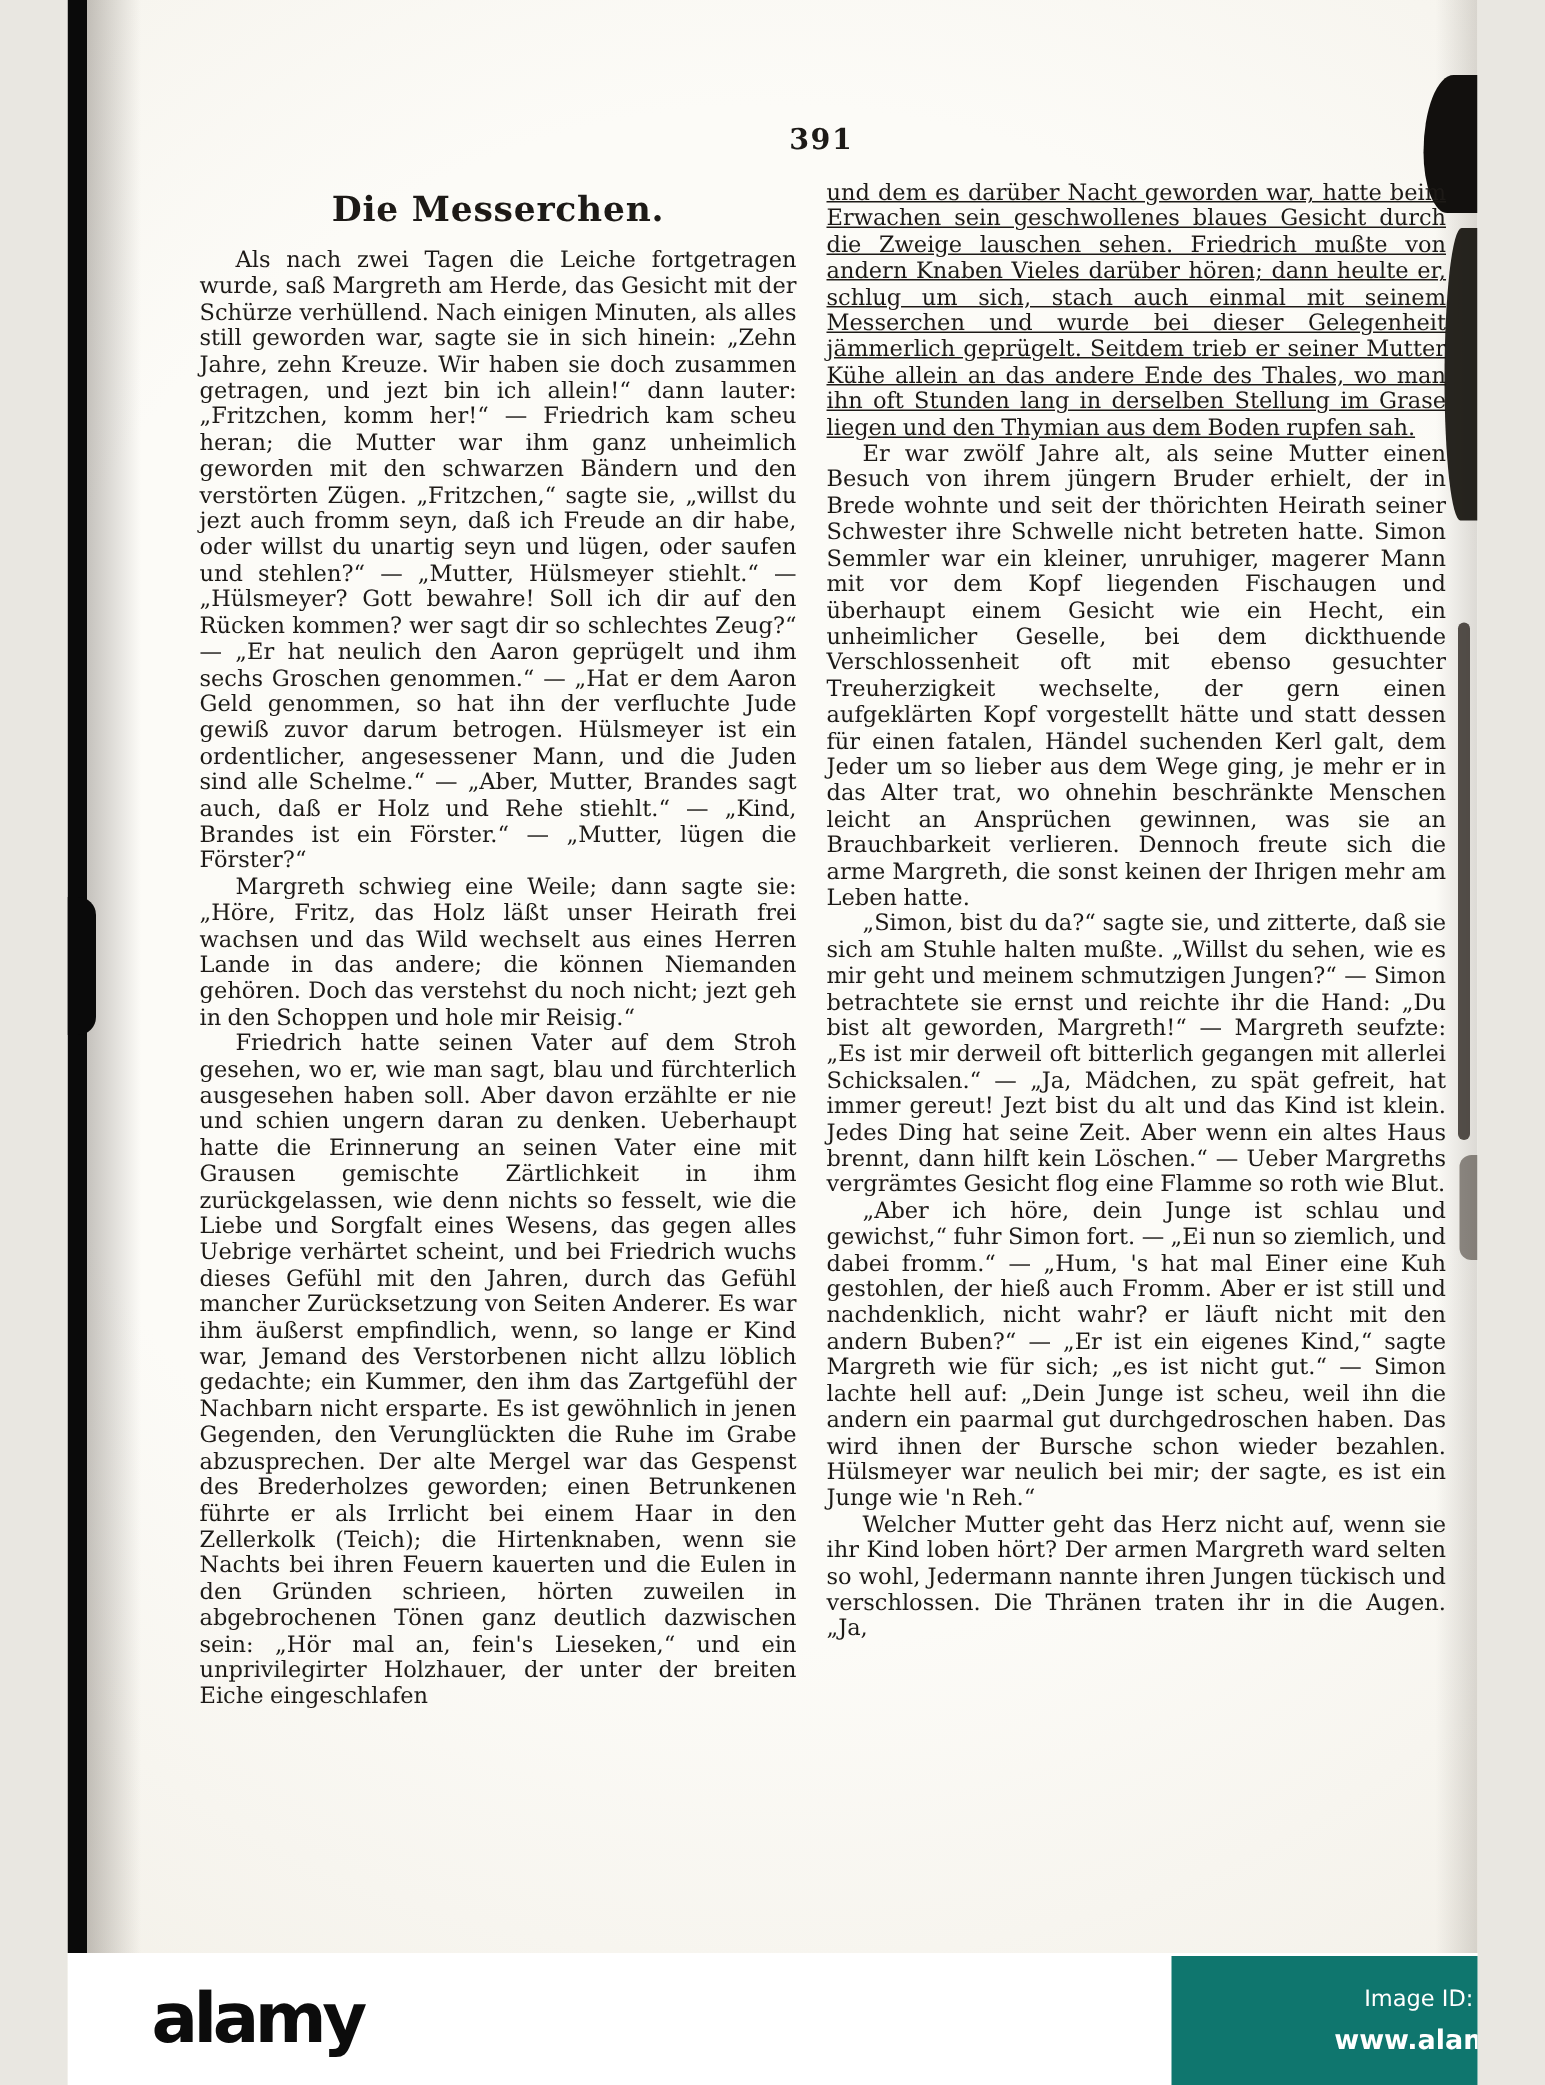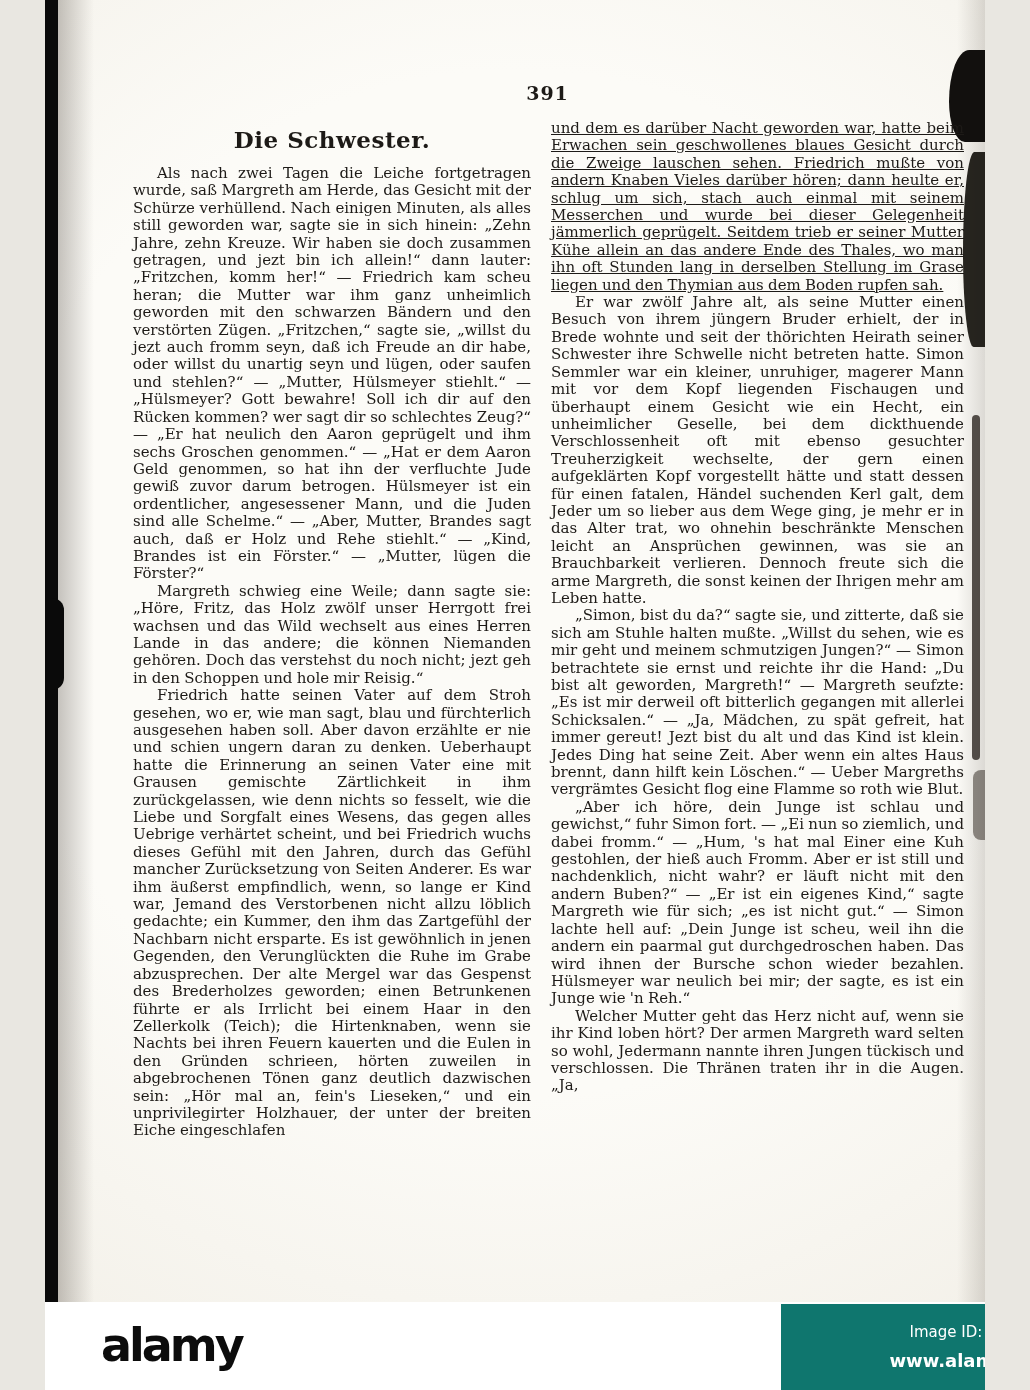--- a/index.html
+++ b/index.html
@@ -66,24 +66,24 @@
   <div class="spine-bump"></div>
   <div class="right-shade"></div>
   <div class="blob1"></div>
   <div class="blob2"></div>
   <div class="blob3"></div>
   <div class="blob4"></div>
 
   <div class="page-number">391</div>
 
   <div class="col col-left">
-    <h1 class="title">Die Schwester.</h1>
+    <h1 class="title">Die Messerchen.</h1>
     <div>
         <p class="para">Als nach zwei Tagen die Leiche fortgetragen wurde, saß Margreth am Herde, das Gesicht mit der Schürze verhüllend. Nach einigen Minuten, als alles still geworden war, sagte sie in sich hinein: „Zehn Jahre, zehn Kreuze. Wir haben sie doch zusammen getragen, und jezt bin ich allein!“ dann lauter: „Fritzchen, komm her!“ — Friedrich kam scheu heran; die Mutter war ihm ganz unheimlich geworden mit den schwarzen Bändern und den verstörten Zügen. „Fritzchen,“ sagte sie, „willst du jezt auch fromm seyn, daß ich Freude an dir habe, oder willst du unartig seyn und lügen, oder saufen und stehlen?“ — „Mutter, Hülsmeyer stiehlt.“ — „Hülsmeyer? Gott bewahre! Soll ich dir auf den Rücken kommen? wer sagt dir so schlechtes Zeug?“ — „Er hat neulich den Aaron geprügelt und ihm sechs Groschen genommen.“ — „Hat er dem Aaron Geld genommen, so hat ihn der verfluchte Jude gewiß zuvor darum betrogen. Hülsmeyer ist ein ordentlicher, angesessener Mann, und die Juden sind alle Schelme.“ — „Aber, Mutter, Brandes sagt auch, daß er Holz und Rehe stiehlt.“ — „Kind, Brandes ist ein Förster.“ — „Mutter, lügen die Förster?“</p>
-        <p class="para">Margreth schwieg eine Weile; dann sagte sie: „Höre, Fritz, das Holz zwölf unser Herrgott frei wachsen und das Wild wechselt aus eines Herren Lande in das andere; die können Niemanden gehören. Doch das verstehst du noch nicht; jezt geh in den Schoppen und hole mir Reisig.“</p>
+        <p class="para">Margreth schwieg eine Weile; dann sagte sie: „Höre, Fritz, das Holz läßt unser Heirath frei wachsen und das Wild wechselt aus eines Herren Lande in das andere; die können Niemanden gehören. Doch das verstehst du noch nicht; jezt geh in den Schoppen und hole mir Reisig.“</p>
         <p class="para">Friedrich hatte seinen Vater auf dem Stroh gesehen, wo er, wie man sagt, blau und fürchterlich ausgesehen haben soll. Aber davon erzählte er nie und schien ungern daran zu denken. Ueberhaupt hatte die Erinnerung an seinen Vater eine mit Grausen gemischte Zärtlichkeit in ihm zurückgelassen, wie denn nichts so fesselt, wie die Liebe und Sorgfalt eines Wesens, das gegen alles Uebrige verhärtet scheint, und bei Friedrich wuchs dieses Gefühl mit den Jahren, durch das Gefühl mancher Zurücksetzung von Seiten Anderer. Es war ihm äußerst empfindlich, wenn, so lange er Kind war, Jemand des Verstorbenen nicht allzu löblich gedachte; ein Kummer, den ihm das Zartgefühl der Nachbarn nicht ersparte. Es ist gewöhnlich in jenen Gegenden, den Verunglückten die Ruhe im Grabe abzusprechen. Der alte Mergel war das Gespenst des Brederholzes geworden; einen Betrunkenen führte er als Irrlicht bei einem Haar in den Zellerkolk (Teich); die Hirtenknaben, wenn sie Nachts bei ihren Feuern kauerten und die Eulen in den Gründen schrieen, hörten zuweilen in abgebrochenen Tönen ganz deutlich dazwischen sein: „Hör mal an, fein's Lieseken,“ und ein unprivilegirter Holzhauer, der unter der breiten Eiche eingeschlafen</p>
       </div>
   </div>
 
   <div class="col col-right">
     <div>
         <p class="para">und dem es darüber Nacht geworden war, hatte beim Erwachen sein geschwollenes blaues Gesicht durch die Zweige lauschen sehen. Friedrich mußte von andern Knaben Vieles darüber hören; dann heulte er, schlug um sich, stach auch einmal mit seinem Messerchen und wurde bei dieser Gelegenheit jämmerlich geprügelt. Seitdem trieb er seiner Mutter Kühe allein an das andere Ende des Thales, wo man ihn oft Stunden lang in derselben Stellung im Grase liegen und den Thymian aus dem Boden rupfen sah.</p>
         <p class="para">Er war zwölf Jahre alt, als seine Mutter einen Besuch von ihrem jüngern Bruder erhielt, der in Brede wohnte und seit der thörichten Heirath seiner Schwester ihre Schwelle nicht betreten hatte. Simon Semmler war ein kleiner, unruhiger, magerer Mann mit vor dem Kopf liegenden Fischaugen und überhaupt einem Gesicht wie ein Hecht, ein unheimlicher Geselle, bei dem dickthuende Verschlossenheit oft mit ebenso gesuchter Treuherzigkeit wechselte, der gern einen aufgeklärten Kopf vorgestellt hätte und statt dessen für einen fatalen, Händel suchenden Kerl galt, dem Jeder um so lieber aus dem Wege ging, je mehr er in das Alter trat, wo ohnehin beschränkte Menschen leicht an Ansprüchen gewinnen, was sie an Brauchbarkeit verlieren. Dennoch freute sich die arme Margreth, die sonst keinen der Ihrigen mehr am Leben hatte.</p>
         <p class="para">„Simon, bist du da?“ sagte sie, und zitterte, daß sie sich am Stuhle halten mußte. „Willst du sehen, wie es mir geht und meinem schmutzigen Jungen?“ — Simon betrachtete sie ernst und reichte ihr die Hand: „Du bist alt geworden, Margreth!“ — Margreth seufzte: „Es ist mir derweil oft bitterlich gegangen mit allerlei Schicksalen.“ — „Ja, Mädchen, zu spät gefreit, hat immer gereut! Jezt bist du alt und das Kind ist klein. Jedes Ding hat seine Zeit. Aber wenn ein altes Haus brennt, dann hilft kein Löschen.“ — Ueber Margreths vergrämtes Gesicht flog eine Flamme so roth wie Blut.</p>
         <p class="para">„Aber ich höre, dein Junge ist schlau und gewichst,“ fuhr Simon fort. — „Ei nun so ziemlich, und dabei fromm.“ — „Hum, 's hat mal Einer eine Kuh gestohlen, der hieß auch Fromm. Aber er ist still und nachdenklich, nicht wahr? er läuft nicht mit den andern Buben?“ — „Er ist ein eigenes Kind,“ sagte Margreth wie für sich; „es ist nicht gut.“ — Simon lachte hell auf: „Dein Junge ist scheu, weil ihn die andern ein paarmal gut durchgedroschen haben. Das wird ihnen der Bursche schon wieder bezahlen. Hülsmeyer war neulich bei mir; der sagte, es ist ein Junge wie 'n Reh.“</p>

